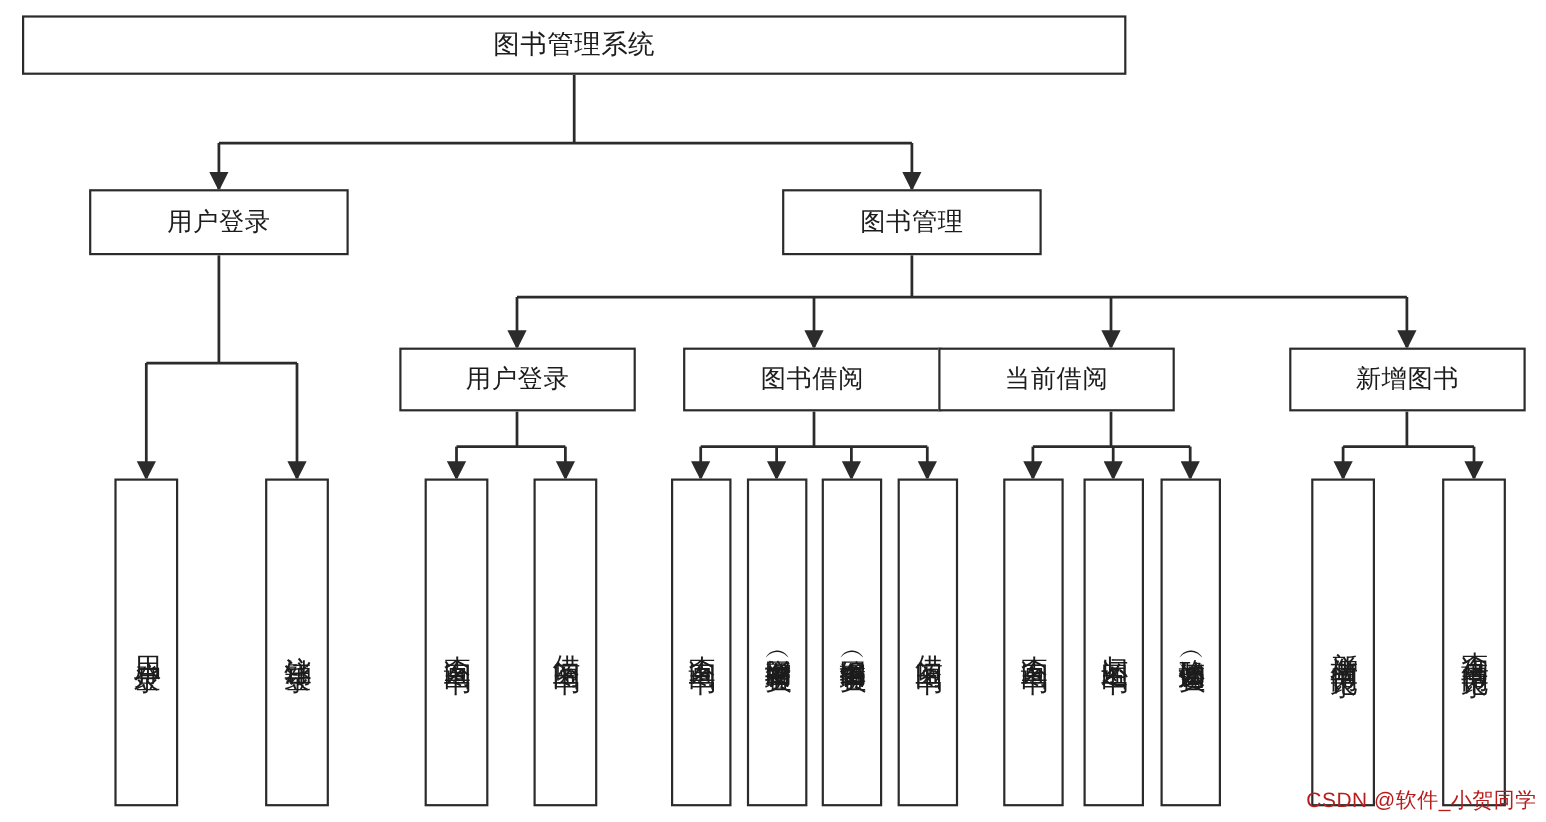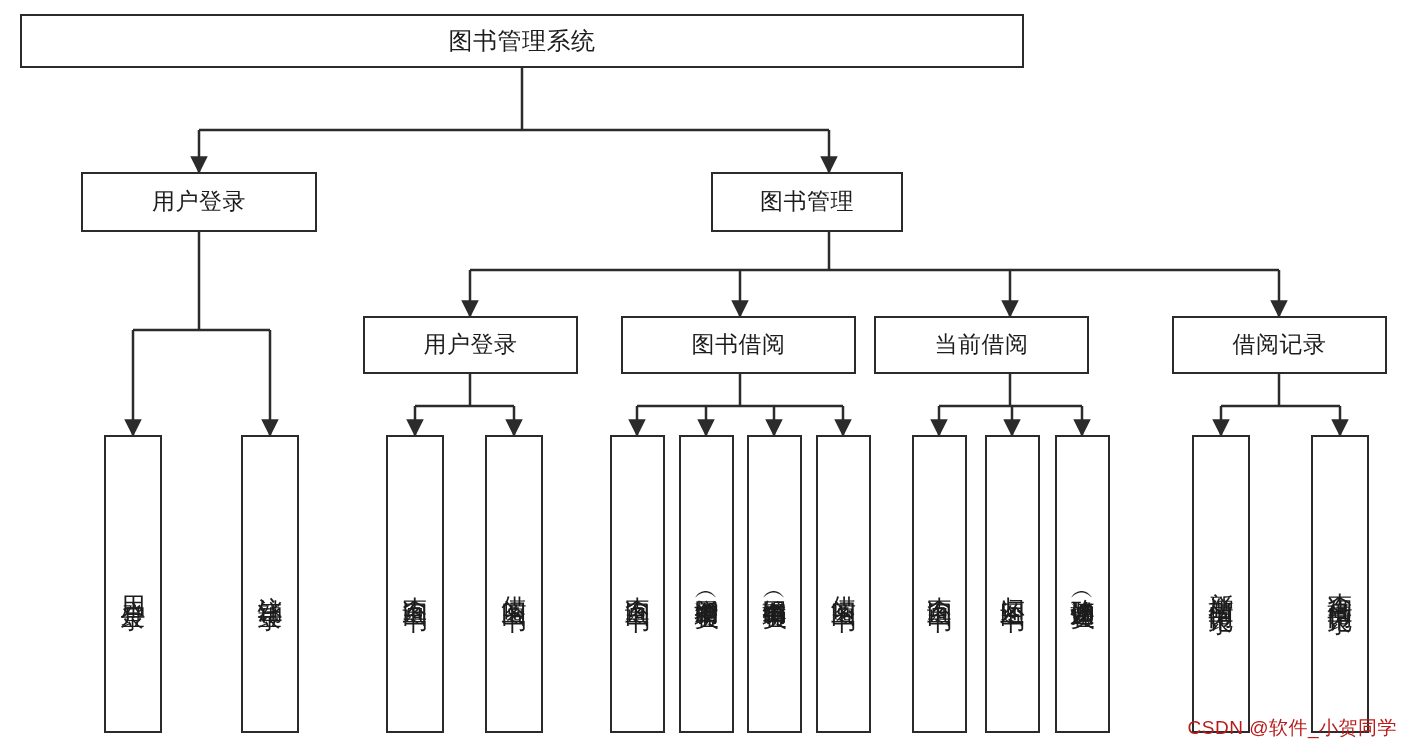--- a/index.html
+++ b/index.html
@@ -129,34 +129,34 @@
   </svg>
 
   <div class="node root horiz" style="left: 20px; top: 14px; width: 1004px; height: 54px; justify-content: center;">
     <span class="label">图书管理系统</span>
   </div>
 
   <div id="node-layer">
       <div class="node horiz" style="left: 81px; top: 172px; width: 236px; height: 60px;">
         <span class="label">用户登录</span>
       </div>
-      <div class="node horiz" style="left: 711px; top: 172px; width: 192px; height: 60px;">
+      <div class="node horiz" style="left: 711px; top: 172px; width: 236px; height: 60px;">
         <span class="label">图书管理</span>
       </div>
       <div class="node horiz" style="left: 363px; top: 316px; width: 215px; height: 58px;">
         <span class="label">用户登录</span>
       </div>
       <div class="node horiz" style="left: 621px; top: 316px; width: 235px; height: 58px;">
         <span class="label">图书借阅</span>
       </div>
-      <div class="node horiz" style="left: 874px; top: 316px; width: 215px; height: 58px;">
+      <div class="node horiz" style="left: 853px; top: 316px; width: 215px; height: 58px;">
         <span class="label">当前借阅</span>
       </div>
       <div class="node horiz" style="left: 1172px; top: 316px; width: 215px; height: 58px;">
-        <span class="label">借阅记录</span>
+        <span class="label">新增图书</span>
       </div>
       <div class="node vert" style="left: 104px; top: 435px; width: 58px; height: 298px;">
         <span class="label">用户登录</span>
       </div>
       <div class="node vert" style="left: 241px; top: 435px; width: 58px; height: 298px;">
         <span class="label">注销登录</span>
       </div>
       <div class="node vert" style="left: 386px; top: 435px; width: 58px; height: 298px;">
         <span class="label">查询图书</span>
       </div>

